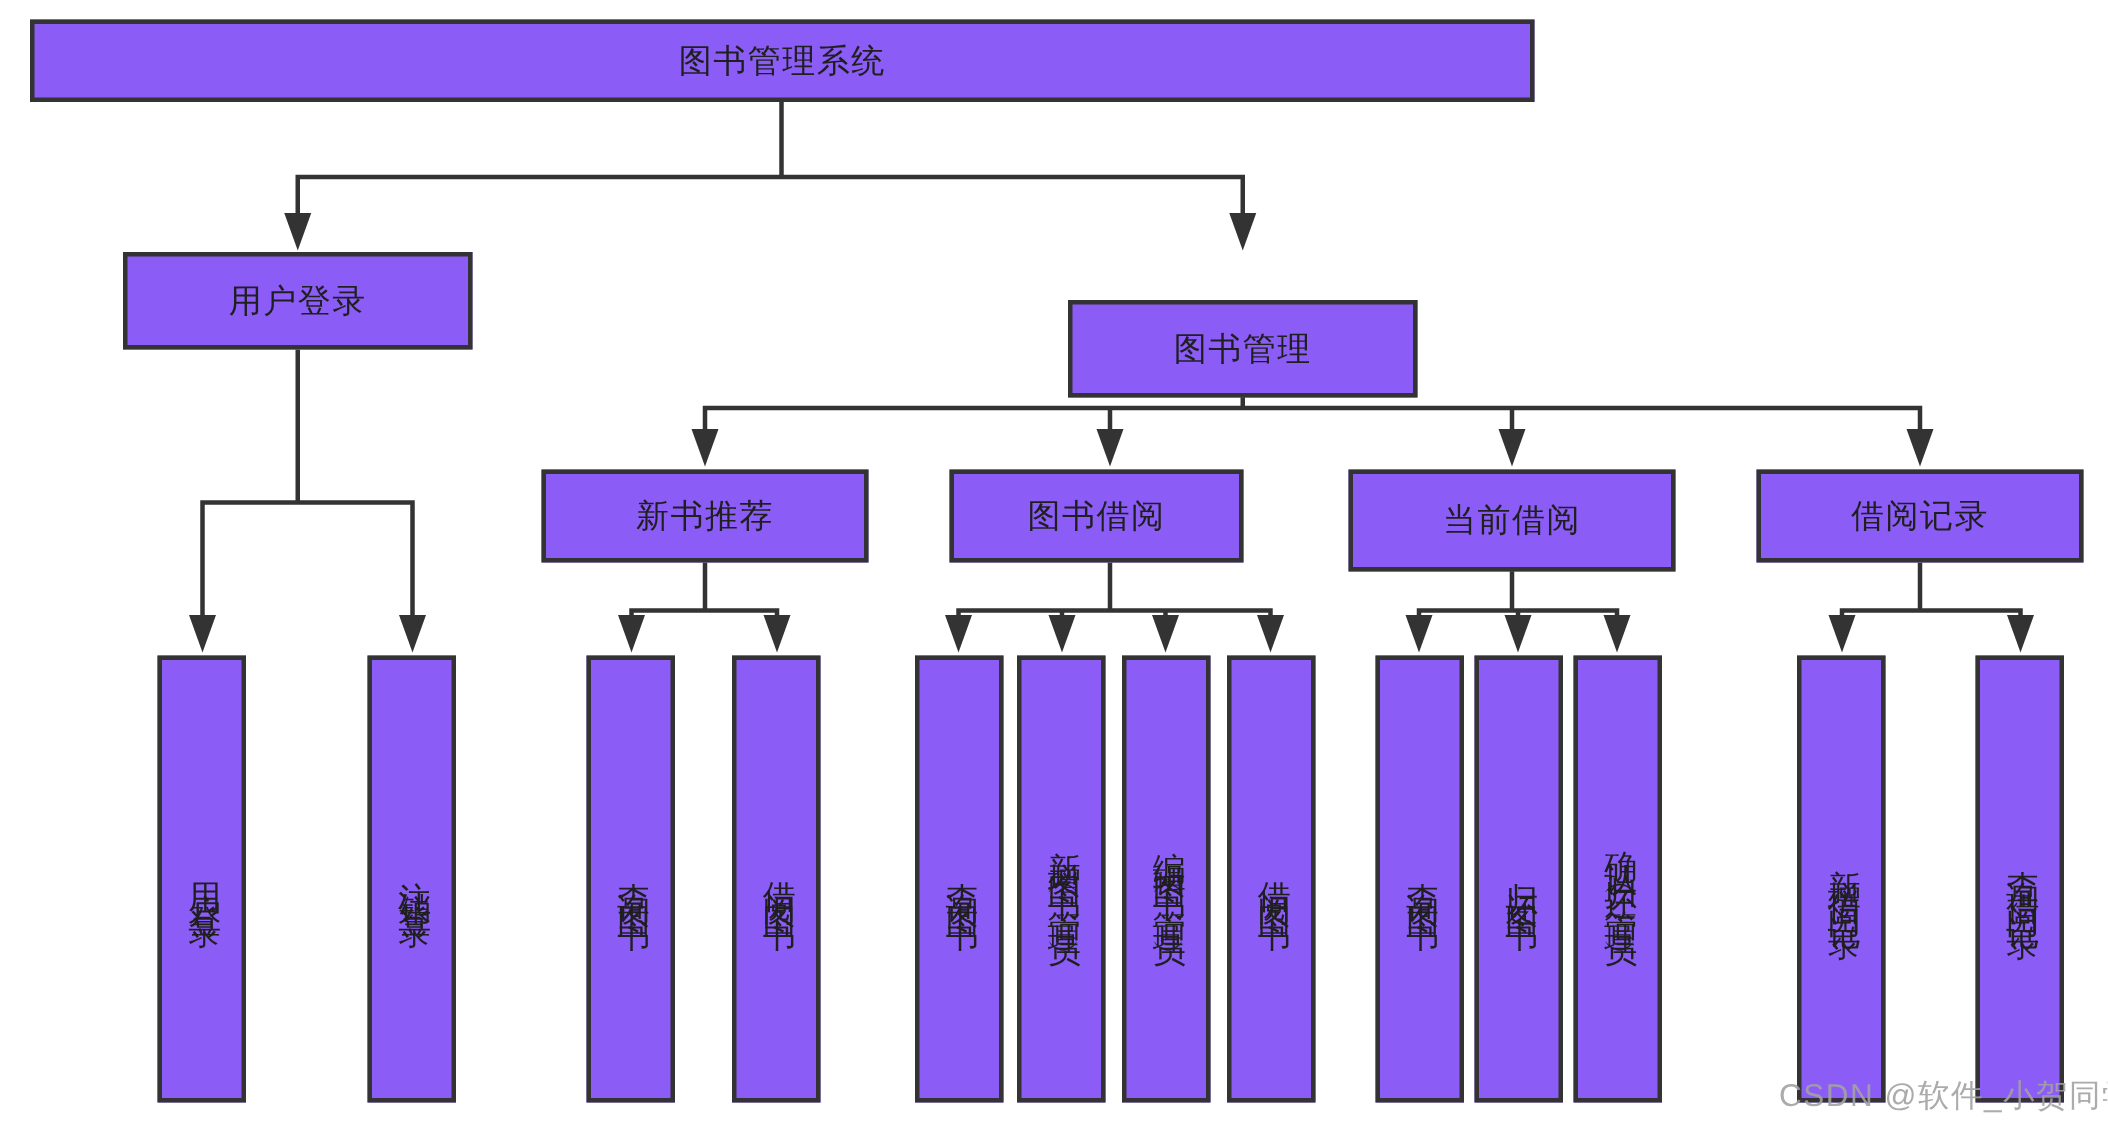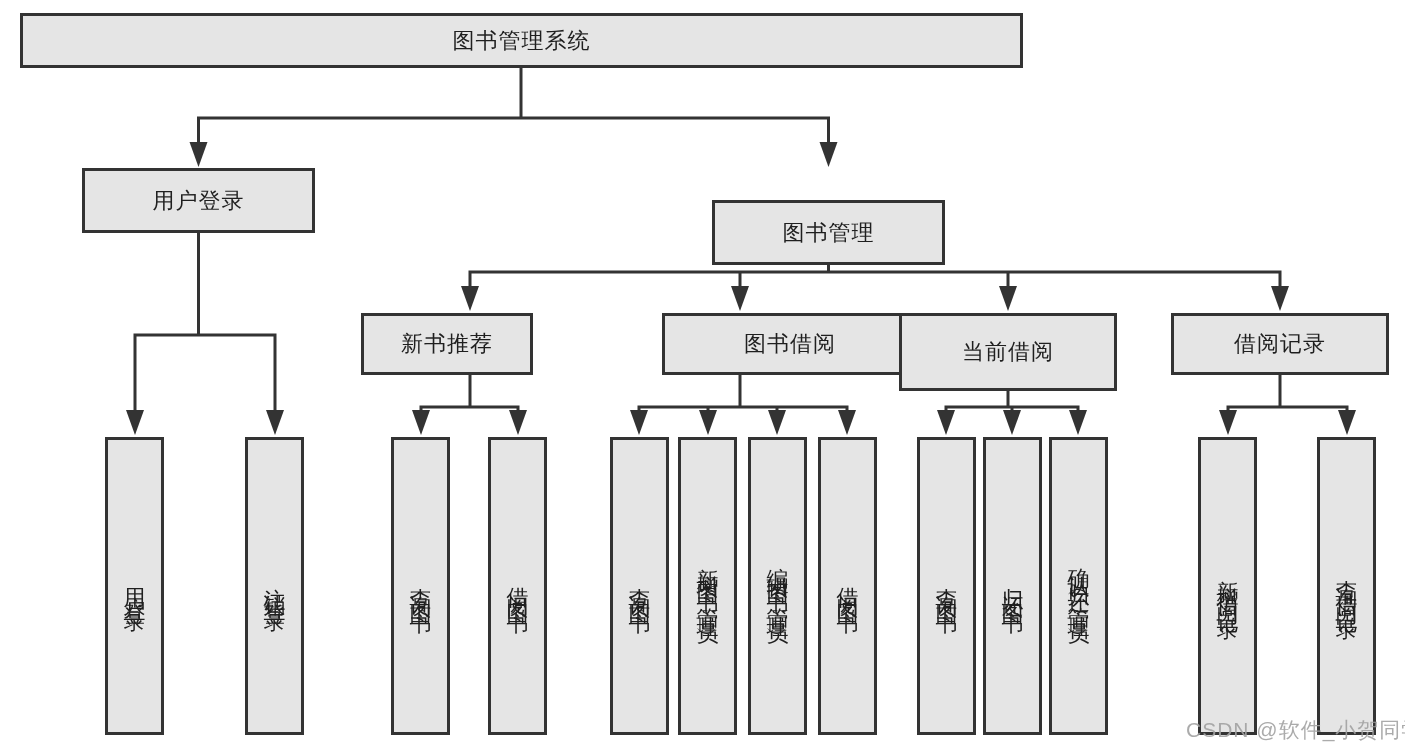--- a/index.html
+++ b/index.html
@@ -27,29 +27,30 @@
     stroke: #333333;
     stroke-width: 3;
   }
   .connectors polygon {
     fill: #333333;
     stroke: none;
   }
   .box {
     position: absolute;
     box-sizing: border-box;
-    background: #e5e5e5;
+    background: #8b5cf6;
     border: 3px solid #333333;
     display: flex;
     align-items: center;
     justify-content: center;
     color: #1f1f1f;
     font-size: 22px;
     letter-spacing: 1px;
     text-align: center;
+    font-family: Liberation Mono, monospace;
   }
   .leaf {
     writing-mode: vertical-rl;
     letter-spacing: 8px;
     font-size: 22px;
     line-height: 1;
   }
   .watermark {
     position: absolute;
     left: 1186px;
@@ -112,23 +113,23 @@
     <path d="M1228,412 V407 H1347 V412"></path>
     <polygon points="1219,410 1237,410 1228,435"></polygon>
     <polygon points="1338,410 1356,410 1347,435"></polygon>
   </svg>
 
   <div class="box" style="left:20px; top:13px; width:1003px; height:55px;">图书管理系统</div>
 
   <div class="box" style="left:82px; top:168px; width:233px; height:65px;">用户登录</div>
   <div class="box" style="left:712px; top:168px; width:233px; height:65px;margin-top:32px;">图书管理</div>
 
-  <div class="box" style="left:361px; top:313px; width:172px; height:62px;">新书推荐</div>
-  <div class="box" style="left:662px; top:313px; width:256px; height:62px;">图书借阅</div>
-  <div class="box" style="left:899px; top:313px; width:218px; height:78px;">当前借阅</div>
+  <div class="box" style="left:361px; top:313px; width:218px; height:62px;">新书推荐</div>
+  <div class="box" style="left:633px; top:313px; width:196px; height:62px;">图书借阅</div>
+  <div class="box" style="left:899px; top:313px; width:218px; height:68px;">当前借阅</div>
   <div class="box" style="left:1171px; top:313px; width:218px; height:62px;">借阅记录</div>
 
   <div class="box leaf" style="left:105px; top:437px; width:59px; height:298px;">用户登录</div>
   <div class="box leaf" style="left:245px; top:437px; width:59px; height:298px;">注销登录</div>
 
   <div class="box leaf" style="left:391px; top:437px; width:59px; height:298px;">查询图书</div>
   <div class="box leaf" style="left:488px; top:437px; width:59px; height:298px;">借阅图书</div>
 
   <div class="box leaf" style="left:610px; top:437px; width:59px; height:298px;">查询图书</div>
   <div class="box leaf" style="left:678px; top:437px; width:59px; height:298px;">新增图书（管理员）</div>

